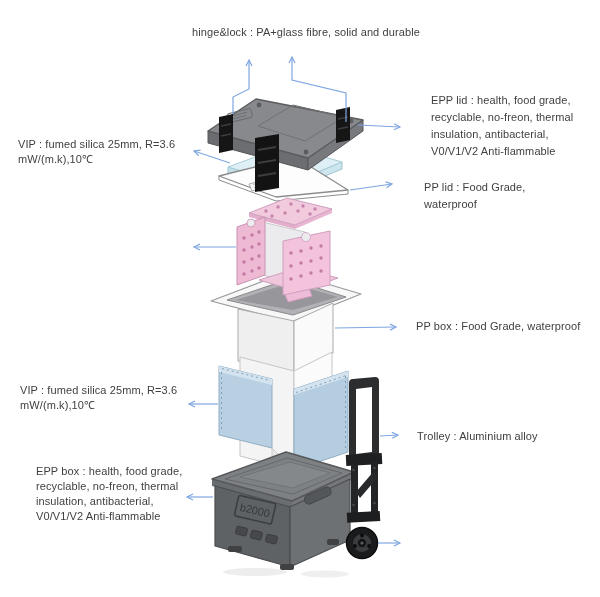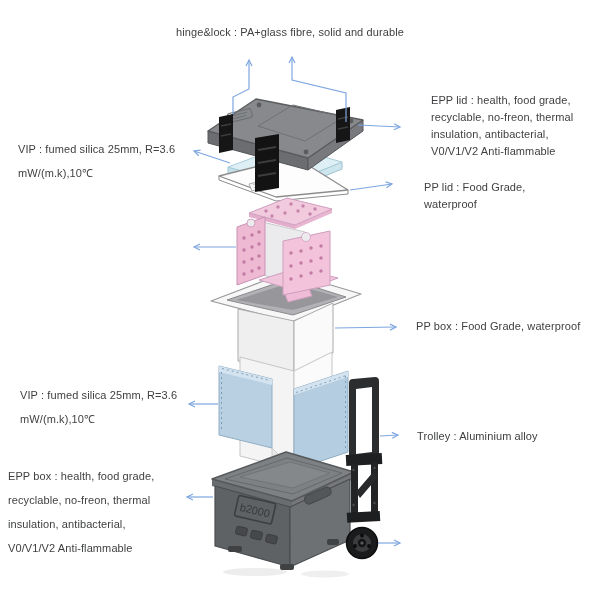--- a/index.html
+++ b/index.html
@@ -7,30 +7,30 @@
     width:600px;height:597px;background:#ffffff;position:relative;overflow:hidden;
     font-family:"Liberation Sans", sans-serif;
   }
   .stage{position:absolute;inset:0;}
   svg{position:absolute;left:0;top:0;}
   .callout{
     position:absolute;font-size:11px;color:#3e3f41;white-space:pre-line;
     letter-spacing:0.1px;
   }
   .lh17{line-height:17px;}
-  .lh20{line-height:24px;}
-  .c-hinge{left:142px;top:24px;width:280px;padding-left:34px;}
+  .lh20{line-height:15px;}
+  .c-hinge{left:158px;top:24px;width:280px;padding-left:34px;}
   .c-epplid{left:411px;top:92px;width:175px;margin-left:20px;}
   .c-viptop{left:18px;top:137px;width:210px;}
   .c-pplid{left:424px;top:179px;width:153px;}
   .c-pcm{left:18px;top:216px;width:215px;}
   .c-ppbox{left:416px;top:318px;width:180px;}
   .c-vipbot{left:20px;top:383px;width:210px;}
   .c-trolley{left:417px;top:428px;width:160px;}
-  .c-eppbox{left:8px;top:464px;width:200px;}
+  .c-eppbox{left:36px;top:464px;width:200px;}
   .c-wheels{left:420px;top:537px;width:150px;}
 </style>
 </head>
 <body>
 
 <div class="stage">
 
   <svg width="600" height="597" viewBox="0 0 600 597">
     <defs>
       <marker id="ah" markerWidth="12" markerHeight="12" refX="7" refY="4" orient="auto" markerUnits="userSpaceOnUse">

